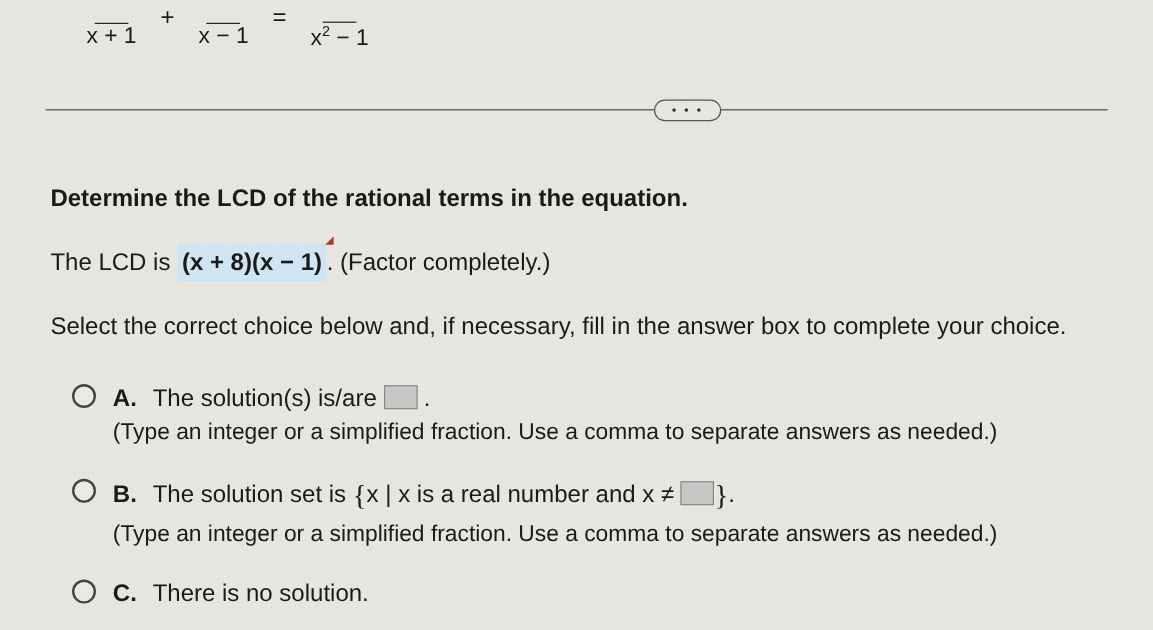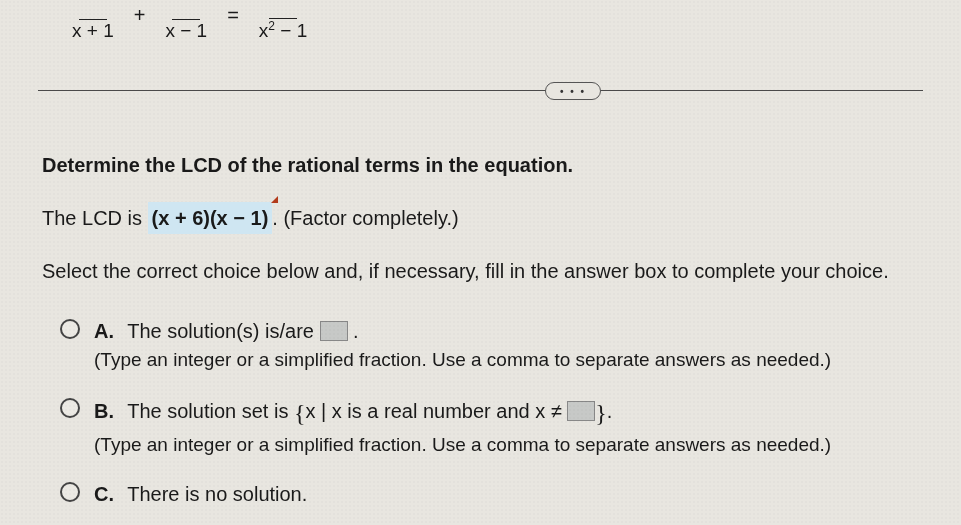--- a/index.html
+++ b/index.html
@@ -116,21 +116,21 @@
   <hr class="divider">
   <div class="dots-badge">• • •</div>
 </div>
 
 <div class="content">
   <div class="line bold">Determine the LCD of the rational terms in the equation.</div>
 
   <div class="line">
     <span>The LCD is </span>
     <span class="highlight">
-      <span class="bold">(x + 6)(x − 1)</span>
+      <span class="bold">(x + 8)(x − 1)</span>
       <span class="corner"></span>
     </span><span>. (Factor completely.)</span>
   </div>
 
   <div class="line">Select the correct choice below and, if necessary, fill in the answer box to complete your choice.</div>
 
   <div class="choices">
 
     <div class="choice">
       <div class="radio"></div>

